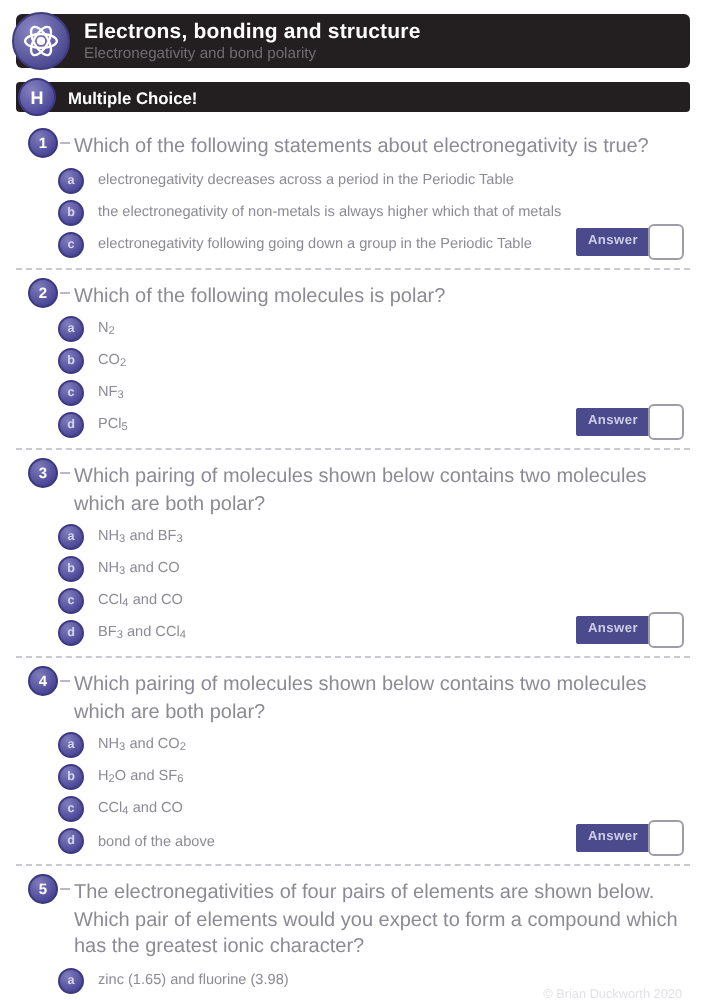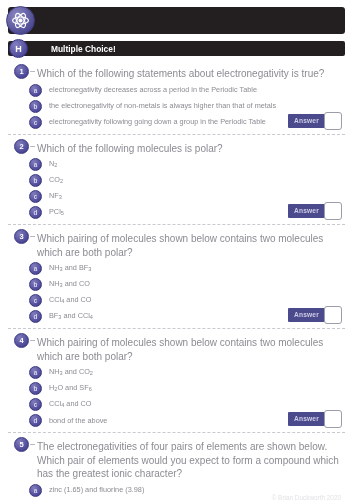--- a/index.html
+++ b/index.html
@@ -66,21 +66,20 @@
     border: 1px solid #3a3780;
     color: #fff;
     font-size: 9px; font-weight: bold;
     display: flex; align-items: center; justify-content: center;
     z-index: 3;
   }
   .section-label {
     color: #ffffff;
     font-size: 8.4px;
     font-weight: bold;
-    margin-left: 17px;
   }
 
   
   .questions { margin-top: 4px; }
   .question { position: relative; padding: 4px 0 3px 0; }
   .question + .question { border-top: 1px dashed #c9c9cf; }
 
   .q-head { display: flex; align-items: flex-start; }
   .q-num {
     flex: 0 0 auto;
@@ -173,20 +172,24 @@
 
   <div class="titlebar">
     <div class="atom-badge">
       <svg width="19" height="19" viewBox="0 0 24 24">
         <ellipse cx="12" cy="12" rx="10" ry="4.4" fill="none" stroke="#ffffff" stroke-width="1.5"></ellipse>
         <ellipse cx="12" cy="12" rx="10" ry="4.4" fill="none" stroke="#ffffff" stroke-width="1.5" transform="rotate(60 12 12)"></ellipse>
         <ellipse cx="12" cy="12" rx="10" ry="4.4" fill="none" stroke="#ffffff" stroke-width="1.5" transform="rotate(120 12 12)"></ellipse>
         <circle cx="12" cy="12" r="2.6" fill="#ffffff"></circle>
       </svg>
     </div>
+    <div class="title-texts">
+      <div class="title-main">Electrons, bonding and structure</div>
+      <div class="title-sub">Electronegativity and bond polarity</div>
+    </div>
   </div>
 
   <div class="sectionbar">
     <div class="h-badge">H</div>
     <div class="section-label">Multiple Choice!</div>
   </div>
 
   <div class="questions" id="questions-container">
       <div class="question">
         <div class="q-head">
@@ -194,21 +197,21 @@
           <div class="q-dash"></div>
           <div class="q-text">Which of the following statements about electronegativity is true?</div>
         </div>
         <div class="options">
           <div class="option">
             <div class="opt-letter">a</div>
             <div class="opt-text">electronegativity decreases across a period in the Periodic Table</div>
           </div>
           <div class="option">
             <div class="opt-letter">b</div>
-            <div class="opt-text">the electronegativity of non-metals is always higher than that of metals</div>
+            <div class="opt-text">the electronegativity of non-metals is always higher which that of metals</div>
           </div>
           <div class="option">
             <div class="opt-letter">c</div>
             <div class="opt-text">electronegativity following going down a group in the Periodic Table</div>
           </div>
         </div>
         <div class="answer-wrap">
           <button class="answer-btn">Answer</button>
           <div class="answer-box"></div>
         </div>

